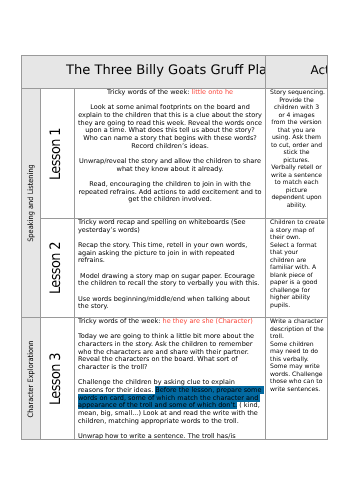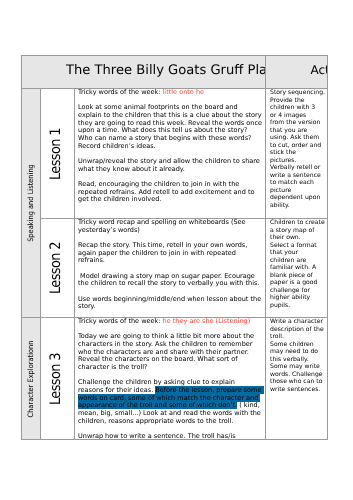--- a/index.html
+++ b/index.html
@@ -36,21 +36,21 @@
     border-collapse: collapse;
     width: 306px;
     table-layout: fixed;
   }
   table.plan td {
     border: 1px solid #9a9a9a;
     vertical-align: top;
     padding: 0;
     overflow: hidden;
   }
-  tr.r1 > td { height: 129px; }
+  tr.r1 > td { height: 129px; text-align: center; }
   tr.r2 > td { height: 98px; }
   tr.r3 > td { height: 121px; }
   tr.r1 > td, tr.r2 > td, tr.r3 > td { position: relative; }
   .clip { position: absolute; left:0; top:0; right:0; bottom:0; overflow: hidden; }
   .clipinner { position:absolute; left:0; top:0; right:0; box-sizing: border-box; }
   .hdr td { background: #e6e6e6; height: 32px; }
   .hdr-title {
     font-size: 13.12px;
     line-height: 29px;
     white-space: nowrap;
@@ -123,21 +123,21 @@
         <div class="rotbox">
                 <span class="rot less-rot">Lesson 1</span>
               </div>
       </td>
       <td class="bodycell">
        <div class="clip">
                 <div class="clipinner">
         <p><span>Tricky words of the week: </span><span class="red">little onto he</span></p>
         <p class="gap">Look at some animal footprints on the board and explain to the children that this is a clue about the story they are going to read this week. Reveal the words once upon a time. What does this tell us about the story? Who can name a story that begins with these words? Record children’s ideas.</p>
         <p class="gap">Unwrap/reveal the story and allow the children to share what they know about it already.</p>
-        <p class="gap">Read, encouraging the children to join in with the repeated refrains. Add retell to add excitement and to get the children involved.</p>
+        <p class="gap">Read, encouraging the children to join in with the repeated refrains. Add actions to add excitement and to get the children involved.</p>
        </div>
               </div>
       </td>
       <td class="actcell">
        <div class="clip">
                 <div class="clipinner">
                   <div class="lines">
                     <div class="ln">Story sequencing.</div>
                     <div class="ln">Provide the</div>
                     <div class="ln">children with 3</div>
@@ -163,23 +163,23 @@
     <tr class="r2">
       <td class="lesscell">
         <div class="rotbox">
                 <span class="rot less-rot">Lesson 2</span>
               </div>
       </td>
       <td class="bodycell">
        <div class="clip">
                 <div class="clipinner">
         <p>Tricky word recap and spelling on whiteboards (See yesterday’s words)</p>
-        <p class="gap">Recap the story. This time, retell in your own words, again paper the children to join in with repeated refrains.</p>
+        <p class="gap">Recap the story. This time, retell in your own words, again asking the picture to join in with repeated refrains.</p>
         <p class="gap"> Model drawing a story map on sugar paper. Ecourage the children to recall the story to verbally you with this.</p>
-        <p class="gap">Use words beginning/middle/end when lesson about the story.</p>
+        <p class="gap">Use words beginning/middle/end when talking about the story.</p>
        </div>
               </div>
       </td>
       <td class="actcell">
        <div class="clip">
                 <div class="clipinner">
                   <div class="lines">
                     <div class="ln">Children to create</div>
                     <div class="ln">a story map of</div>
                     <div class="ln">their own.</div>
@@ -205,23 +205,23 @@
               </div>
       </td>
       <td class="lesscell">
         <div class="rotbox">
                 <span class="rot less-rot">Lesson 3</span>
               </div>
       </td>
       <td class="bodycell">
        <div class="clip">
                 <div class="clipinner">
-        <p><span>Tricky words of the week: </span><span class="red">he they are she (Listening)</span></p>
+        <p><span>Tricky words of the week: </span><span class="red">he they are she (Character)</span></p>
         <p class="gap">Today we are going to think a little bit more about the characters in the story. Ask the children to remember who the characters are and share with their partner. Reveal the characters on the board. What sort of character is the troll?</p>
-        <p class="gap"><span>Challenge the children by asking clue to explain reasons for their ideas. </span><span class="hl">Before the lesson, prepare some words on card, some of which match the character and appearance of the troll and some of which don’t.</span><span> ( kind, mean, big, small...) Look at and read the words with the children, reasons appropriate words to the troll.</span></p>
+        <p class="gap"><span>Challenge the children by asking clue to explain reasons for their ideas. </span><span class="hl">Before the lesson, prepare some words on card, some of which match the character and appearance of the troll and some of which don’t.</span><span> ( kind, mean, big, small...) Look at and read the write with the children, matching appropriate words to the troll.</span></p>
         <p class="gap">Unwrap how to write a sentence. The troll has/is</p>
        </div>
               </div>
       </td>
       <td class="actcell">
        <div class="clip">
                 <div class="clipinner">
                   <div class="lines">
                     <div class="ln">Write a character</div>
                     <div class="ln">description of the</div>

